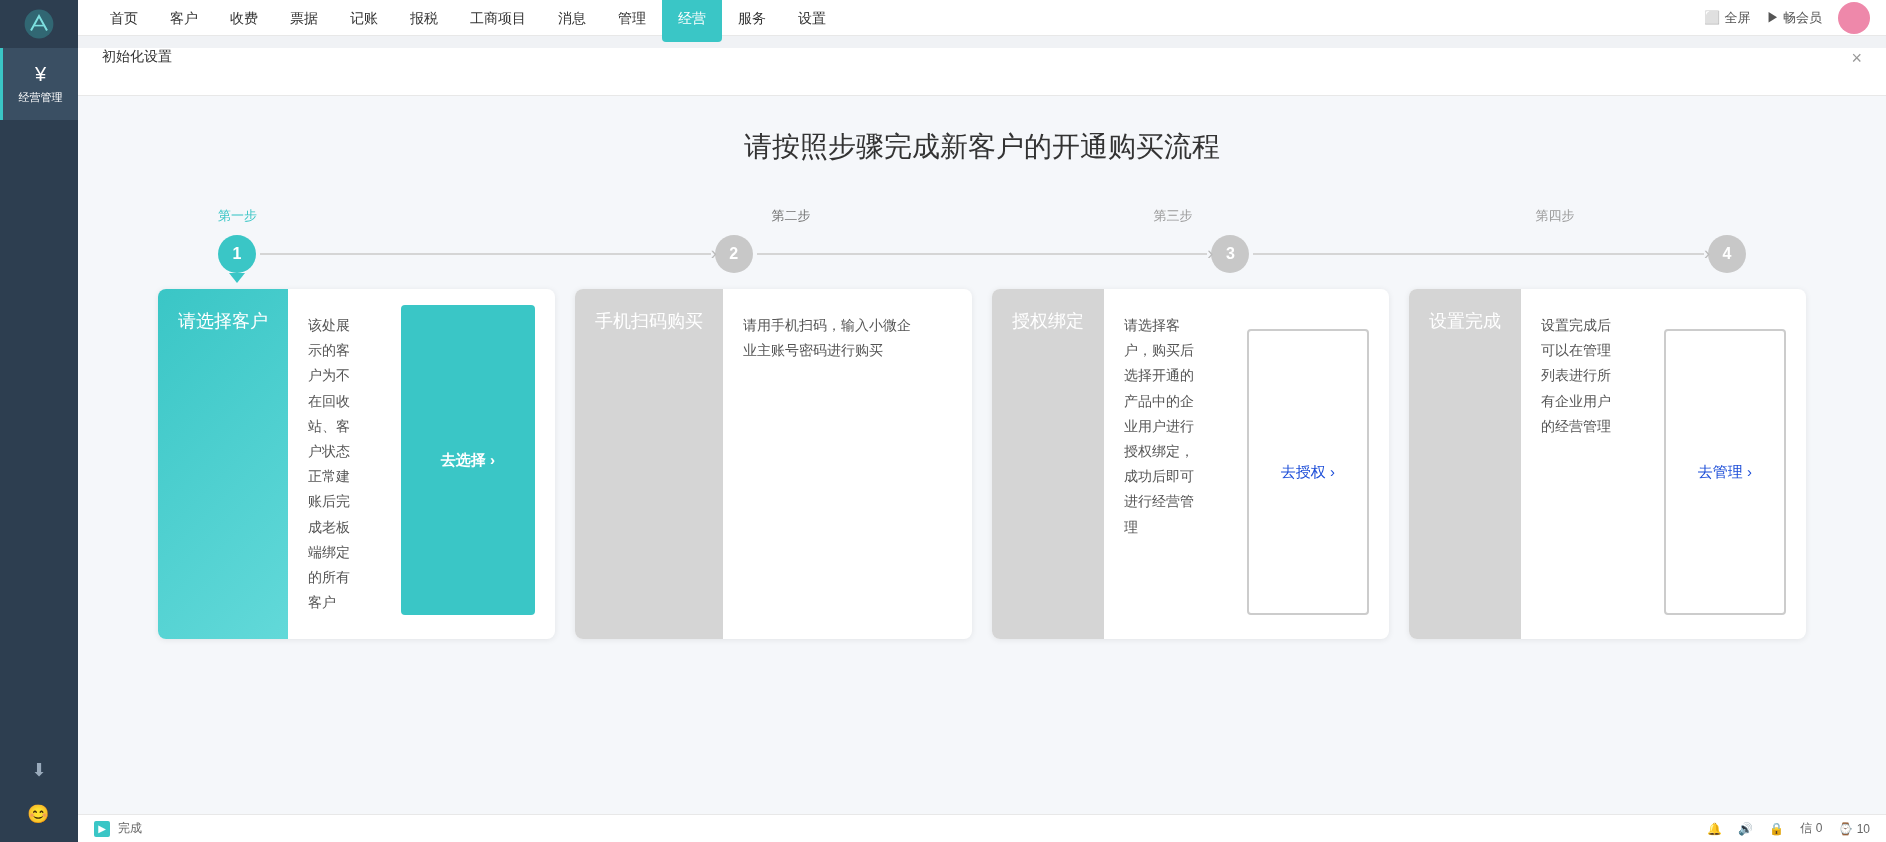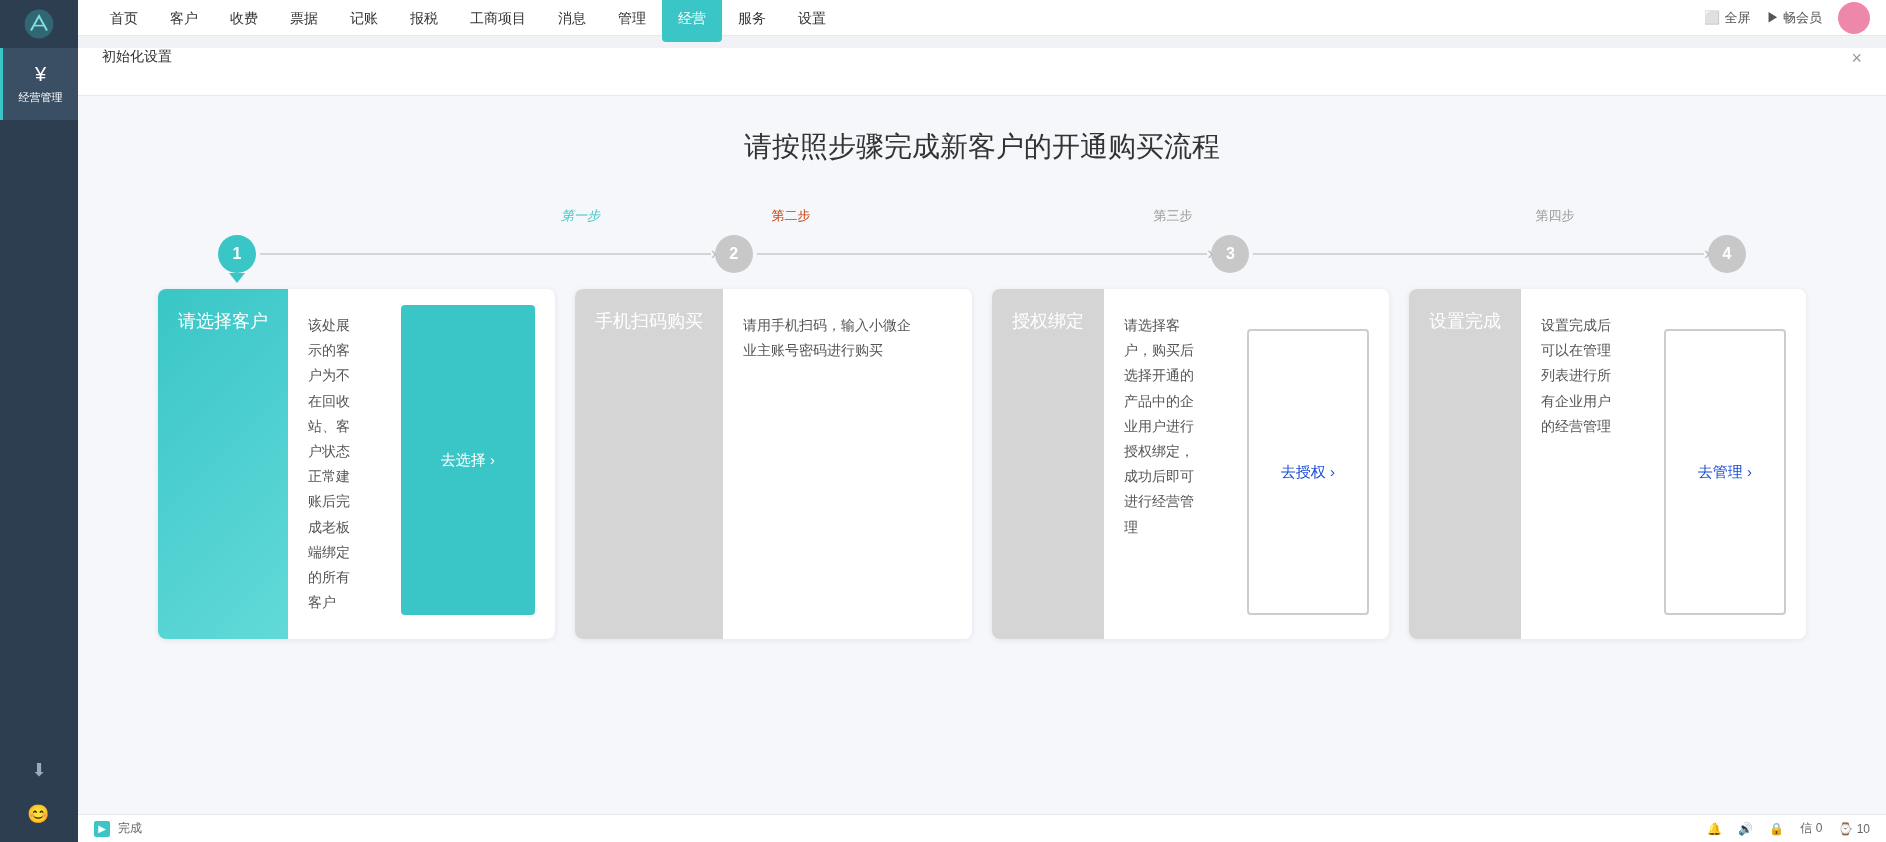--- a/index.html
+++ b/index.html
@@ -83,21 +83,21 @@
       padding: 24px 20px; color: #555; font-size: 14px; line-height: 1.8; flex: 1;
     }
     .card-footer {
       padding: 16px 20px 24px; display: flex; justify-content: center;
     }
     .card-btn {
       border: 2px solid #3ac6c6; background: #fff; color: #3ac6c6;
       padding: 10px 32px; border-radius: 4px; font-size: 15px; cursor: pointer;
       display: flex; align-items: center; gap: 6px;
     }
-    .card-btn.primary { background: #3ac6c6; color: #fff; border: none; padding: 12px 40px; }
+    .card-btn.primary { background: #3ac6c6; color: #fff; border: none; padding: 12px 40px; font-weight: bold; }
     .card-btn.disabled { border-color: #ccc; color: #1d4ed8; cursor: not-allowed; margin-top: 24px; }
 
     
     .status-bar {
       position: fixed; bottom: 0; left: 78px; right: 0; height: 28px;
       background: #fff; border-top: 1px solid #e8e8e8;
       display: flex; align-items: center; padding: 0 16px;
       font-size: 12px; color: #666;
     }
     .status-bar .status-left { display: flex; align-items: center; gap: 8px; }
@@ -151,25 +151,25 @@
 
   <div class="page-header">
     <span class="page-title">初始化设置</span>
     <span class="close-btn">×</span>
   </div>
 
   <div class="content">
     <div class="section-title">请按照步骤完成新客户的开通购买流程</div>
 
     <div style="display:flex; padding: 0 100px; margin-bottom: 0;">
-      <div style="flex:1; text-align:right;font-style:italic;">
+      <div style="flex:1; text-align:left;">
         <span style="font-size:13px; color:#3ac6c6;">第一步</span>
       </div>
       <div style="flex:1; text-align:center;">
-        <span style="font-size:13px; color:#c2410c;">第二步</span>
+        <span style="font-size:13px; color:#737373;">第二步</span>
       </div>
       <div style="flex:1; text-align:center;">
         <span style="font-size:13px; color:#999;">第三步</span>
       </div>
       <div style="flex:1; text-align:center;">
         <span style="font-size:13px; color:#999;">第四步</span>
       </div>
     </div>
 
     <div style="display:flex; align-items:center; padding: 10px 100px 16px; ">

